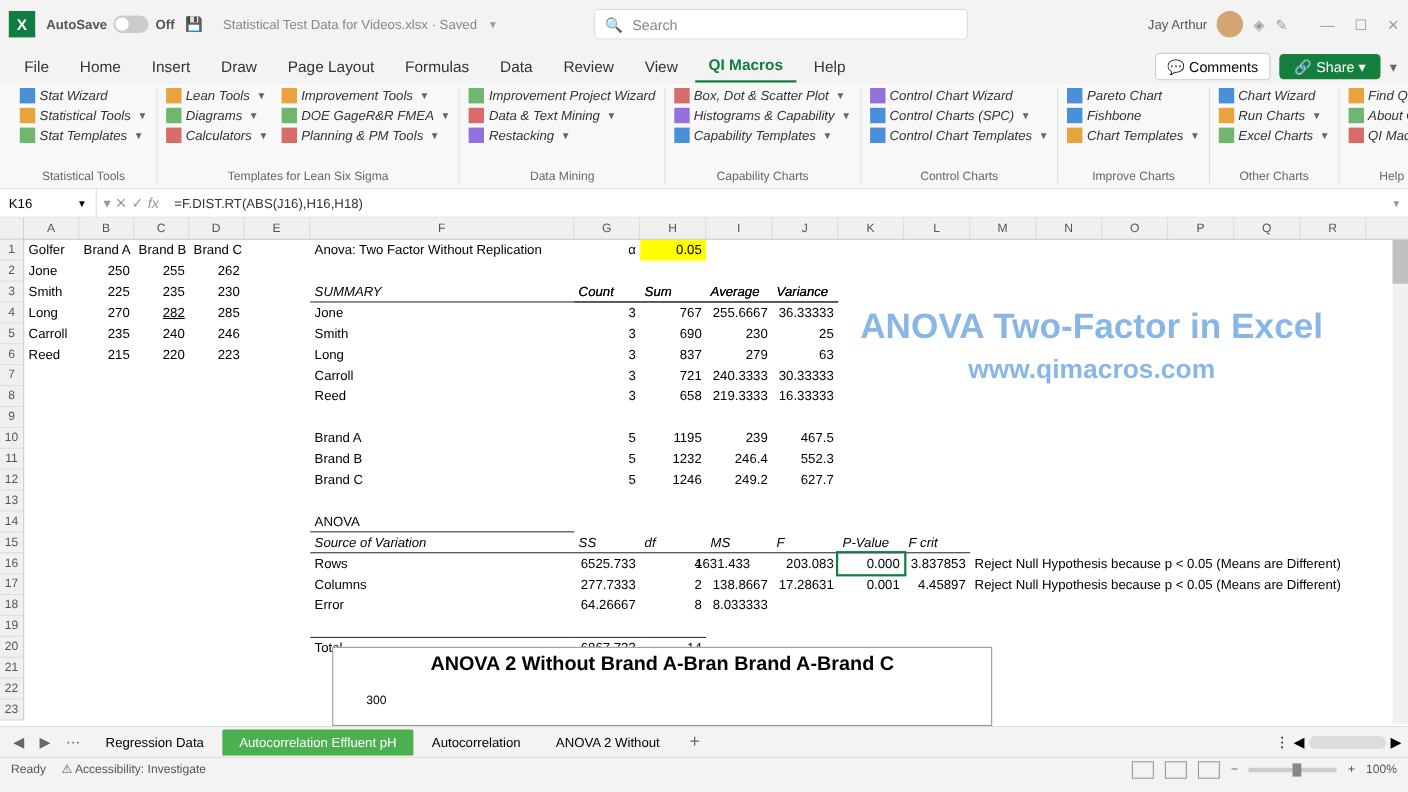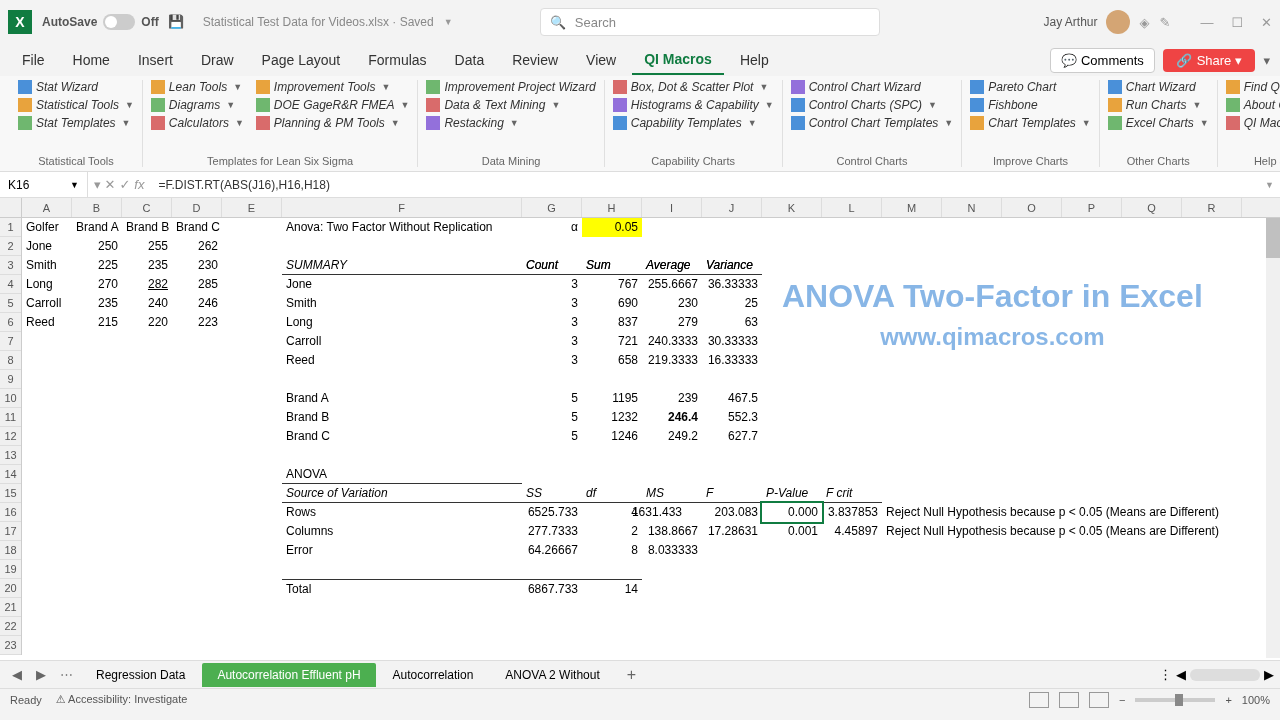--- a/index.html
+++ b/index.html
@@ -17,21 +17,21 @@
 .titlebar .user { display: flex; align-items: center; gap: 8px; margin-left: auto; font-size: 12px; }
 .titlebar .avatar { width: 24px; height: 24px; border-radius: 50%; background: #d4a574; }
 .titlebar .win-btns { display: flex; gap: 18px; margin-left: 20px; color: #999; }
 .titlebar .win-btns span { cursor: pointer; }
 
 .ribbon-tabs { height: 32px; display: flex; align-items: center; padding: 0 10px; gap: 4px; background: #f3f3f3; }
 .ribbon-tabs .tab { padding: 6px 12px; font-size: 14px; color: #333; cursor: pointer; }
 .ribbon-tabs .tab.active { color: #107c41; font-weight: 600; border-bottom: 2px solid #107c41; }
 .ribbon-tabs .right-actions { margin-left: auto; display: flex; gap: 8px; align-items: center; }
 .ribbon-tabs .comments-btn { padding: 4px 10px; border: 1px solid #ccc; border-radius: 4px; background: #fff; font-size: 13px; }
-.ribbon-tabs .share-btn { padding: 4px 14px; background: #ef4444; color: #fff; border-radius: 4px; font-size: 13px; }
+.ribbon-tabs .share-btn { padding: 4px 14px; background: #15803d; color: #fff; border-radius: 4px; font-size: 13px; }
 
 .ribbon-content { height: 96px; background: #f8f8f8; border-bottom: 1px solid #ddd; display: flex; padding: 4px 10px; gap: 0; }
 .ribbon-group { display: flex; flex-direction: column; padding: 0 8px; border-right: 1px solid #e0e0e0; }
 .ribbon-group:last-child { border-right: none; }
 .ribbon-items { display: flex; flex-direction: column; gap: 4px; flex: 1; }
 .ribbon-item { display: flex; align-items: center; gap: 4px; font-size: 12px; color: #333; cursor: pointer; white-space: nowrap; font-style: italic; }
 .ribbon-item .ri-icon { width: 14px; height: 14px; background: #4a90d9; display: inline-block; }
 .ribbon-item .ri-icon.orange { background: #e8a33d; }
 .ribbon-item .ri-icon.green { background: #6fb76f; }
 .ribbon-item .ri-icon.red { background: #d96b6b; }
@@ -441,21 +441,21 @@
         <div class="cell right" style="left: 620px; top: 133px; width: 60px;">219.3333</div>
         <div class="cell right" style="left: 680px; top: 133px; width: 60px;">16.33333</div>
         <div class="cell " style="left: 260px; top: 171px; width: 240px;">Brand A</div>
         <div class="cell right" style="left: 500px; top: 171px; width: 60px;">5</div>
         <div class="cell right" style="left: 560px; top: 171px; width: 60px;">1195</div>
         <div class="cell right" style="left: 620px; top: 171px; width: 60px;">239</div>
         <div class="cell right" style="left: 680px; top: 171px; width: 60px;">467.5</div>
         <div class="cell " style="left: 260px; top: 190px; width: 240px;">Brand B</div>
         <div class="cell right" style="left: 500px; top: 190px; width: 60px;">5</div>
         <div class="cell right" style="left: 560px; top: 190px; width: 60px;">1232</div>
-        <div class="cell right" style="left: 620px; top: 190px; width: 60px; font-weight: bold;">246.4</div>
+        <div class="cell right" style="left: 620px; top: 190px; width: 60px;">246.4</div>
         <div class="cell right" style="left: 680px; top: 190px; width: 60px;">552.3</div>
         <div class="cell " style="left: 260px; top: 209px; width: 240px;">Brand C</div>
         <div class="cell right" style="left: 500px; top: 209px; width: 60px;">5</div>
         <div class="cell right" style="left: 560px; top: 209px; width: 60px;">1246</div>
         <div class="cell right" style="left: 620px; top: 209px; width: 60px;">249.2</div>
         <div class="cell right" style="left: 680px; top: 209px; width: 60px;">627.7</div>
         <div class="cell bb" style="left: 260px; top: 247px; width: 240px;">ANOVA</div>
         <div class="cell italic bb" style="left: 260px; top: 266px; width: 240px;">Source of Variation</div>
         <div class="cell italic bb" style="left: 500px; top: 266px; width: 60px;">SS</div>
         <div class="cell italic bb" style="left: 560px; top: 266px; width: 60px;">df</div>
@@ -485,20 +485,24 @@
         <div class="cell right" style="left: 620px; top: 323px; width: 60px;">8.033333</div>
         <div class="cell sel" style="left: 740px; top: 285px; width: 60px;"></div>
         <div class="cell bt" style="left: 260px; top: 361px; width: 240px;">Total</div>
         <div class="cell right bt" style="left: 500px; top: 361px; width: 60px;">6867.733</div>
         <div class="cell right bt" style="left: 560px; top: 361px; width: 60px;">14</div>
       </div>
     <div class="watermark">
       <div class="line1">ANOVA Two-Factor in Excel</div>
       <div class="line2">www.qimacros.com</div>
     </div>
+    <div class="chart-preview">
+      <div class="chart-title">ANOVA 2 Without Brand A-Bran Brand A-Brand C</div>
+      <div class="chart-y">300</div>
+    </div>
     <div class="scroll-v">
         <div class="thumb"></div>
       </div>
   </div>
 </div>
 
 <div class="sheet-tabs" id="sheet-tabs">
     <span class="nav">◀</span>
     <span class="nav">▶</span>
     <span class="nav">⋯</span>

